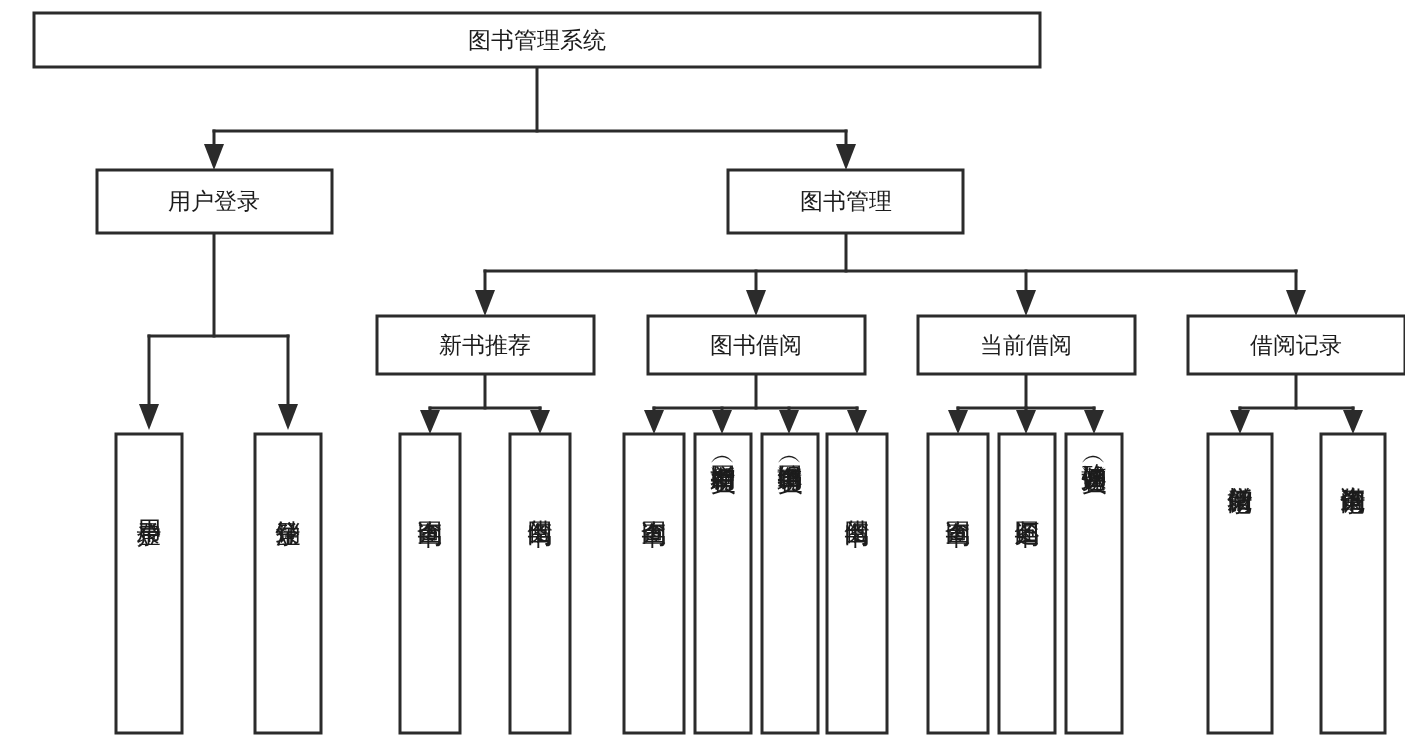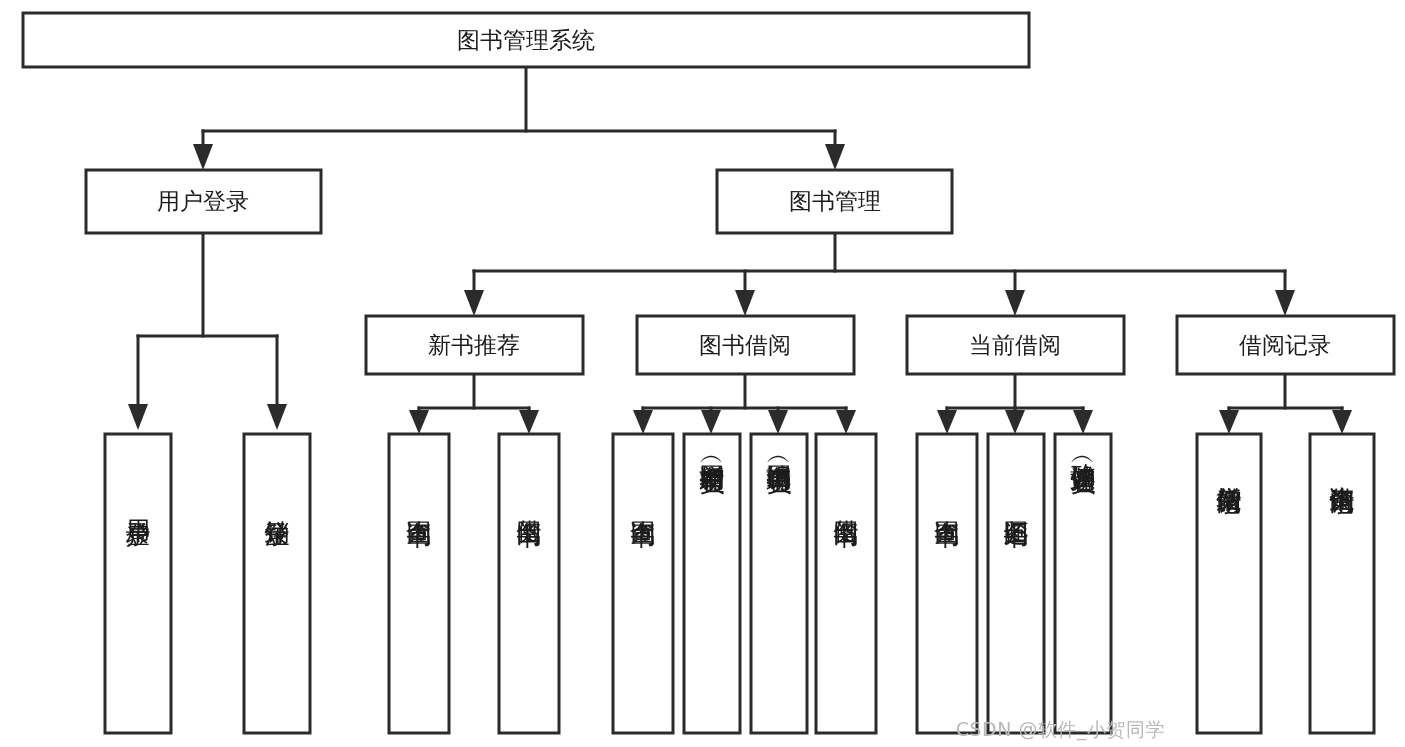--- a/index.html
+++ b/index.html
@@ -9,21 +9,21 @@
   }
   body {
     width: 1405px;
     height: 747px;
     font-family: "DejaVu Sans", "Liberation Sans", sans-serif;
     overflow: hidden;
     position: relative;
   }
   #diagram-root {
     position: absolute;
-    left: 5px;
+    left: 16px;
     top: 0;
     width: 1166px;
     height: 747px;
   }
   .node-box {
     fill: #ffffff;
     stroke: #2b2b2b;
     stroke-width: 3;
   }
   .connector {
@@ -242,15 +242,14 @@
     <span class="leaf-label">确认归还（管理员）</span>
   </div>
 
   <div class="leaf-label-wrap" style="left:1192px; top:466px; width:64px; height:267px;">
     <span class="leaf-label">新增借阅记录</span>
   </div>
   <div class="leaf-label-wrap" style="left:1305px; top:466px; width:64px; height:267px;">
     <span class="leaf-label">查询借阅记录</span>
   </div>
 
-  <div class="watermark">CSDN @软件_小贺同学</div>
 
 </div>
 
 </body></html>

